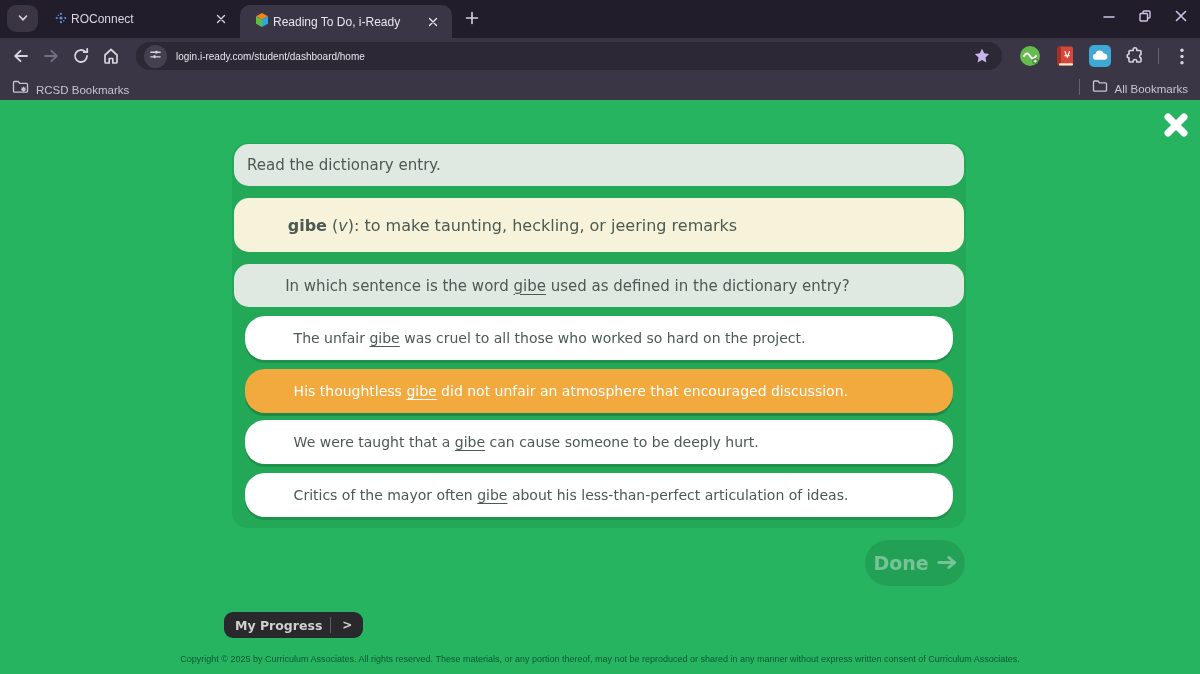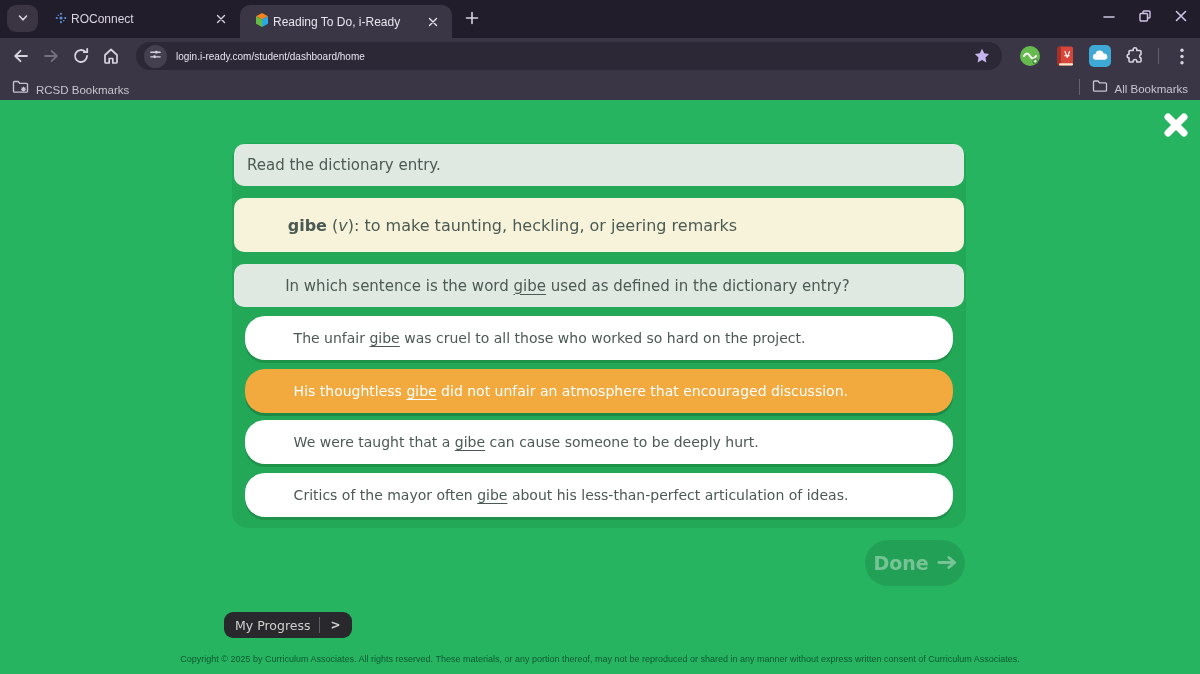--- a/index.html
+++ b/index.html
@@ -42,36 +42,36 @@
   .ext-row{display:flex;align-items:center;gap:11px;margin-left:16px;}
   .ext-btn{width:24px;height:24px;display:flex;align-items:center;justify-content:center;cursor:pointer;}
   .vsep{width:1px;height:16px;background:rgba(255,255,255,0.22);}
   .bookmarksbar{position:absolute;top:74px;left:0;width:1200px;height:26px;background:var(--chrome-toolbar);display:flex;align-items:center;padding:0 12px;color:#c8c4cf;font-size:11.5px;}
   .bm-item{display:flex;align-items:flex-end;gap:7px;cursor:pointer;}
   .bm-spacer{flex:1;}
   
   .content{position:absolute;top:100px;left:0;width:1200px;height:574px;background:var(--green-bg);font-family:"DejaVu Sans",sans-serif;}
   .close-x{position:absolute;top:11px;right:8px;width:32px;height:32px;display:flex;align-items:center;justify-content:center;cursor:pointer;}
   .panel{position:absolute;left:232px;top:43px;width:734px;height:385px;background:var(--panel-shade);border-radius:16px;}
-  .qbox{position:absolute;left:2px;width:730px;border-radius:10px;display:flex;align-items:center;padding:0 13px;color:var(--answer-text);white-space:pre-wrap;}
+  .qbox{position:absolute;left:2px;width:730px;border-radius:15px;display:flex;align-items:center;padding:0 13px;color:var(--answer-text);white-space:pre-wrap;}
   .qbox.instruction{top:1px;height:42px;background:var(--info-box);font-size:15px;}
   .qbox.dict{top:55px;height:54px;background:var(--cream-box);font-size:16px;}
   .qbox.question{top:121px;height:43px;background:var(--info-box);font-size:15px;}
   .answer{position:absolute;left:13px;width:708px;height:44px;background:#fff;border-radius:20px;display:flex;align-items:center;padding:0 13px;font-size:14px;color:var(--answer-text);box-shadow:0 3px 0 rgba(0,0,0,0.13);cursor:pointer;white-space:pre-wrap;}
   .answer.a0{top:173px;}
   .answer.a1{top:226px;}
   .answer.a2{top:277px;}
   .answer.a3{top:330px;}
   .answer.selected{background:var(--answer-selected);color:#fff;box-shadow:0 3px 0 rgba(0,0,0,0.18);}
   .uword{text-decoration:underline;text-underline-offset:2.5px;text-decoration-thickness:1px;}
   .dict-word{font-weight:bold;}
   .dict-pos{font-style:italic;}
   .done-btn{position:absolute;left:865px;top:440px;width:100px;height:46px;border-radius:23px;background:rgba(0,0,0,0.10);display:flex;align-items:center;justify-content:center;gap:8px;color:rgba(255,255,255,0.38);font-size:19px;font-weight:bold;cursor:default;}
   .my-progress{position:absolute;left:224px;top:512px;height:26px;background:var(--progress-btn);border-radius:9px;display:flex;align-items:center;padding:0 8px 0 11px;gap:8px;cursor:pointer;}
-  .my-progress .lbl{color:#cfd1ce;font-size:12.5px;font-weight:normal;}
+  .my-progress .lbl{color:#cfd1ce;font-size:12.5px;font-weight:bold;}
   .my-progress .sep{width:1px;height:16px;background:rgba(255,255,255,0.25);}
   .my-progress .chev{color:#cfd1ce;font-size:12px;font-weight:bold;padding:0 3px;}
   .copyright{position:absolute;top:554px;left:0;width:1200px;text-align:center;font-size:9px;color:#0d5a32;font-family:"Liberation Sans",sans-serif;}
 </style>
 </head>
 <body>
 
 <div class="tabstrip">
   <div class="tab-search">
     <span>

